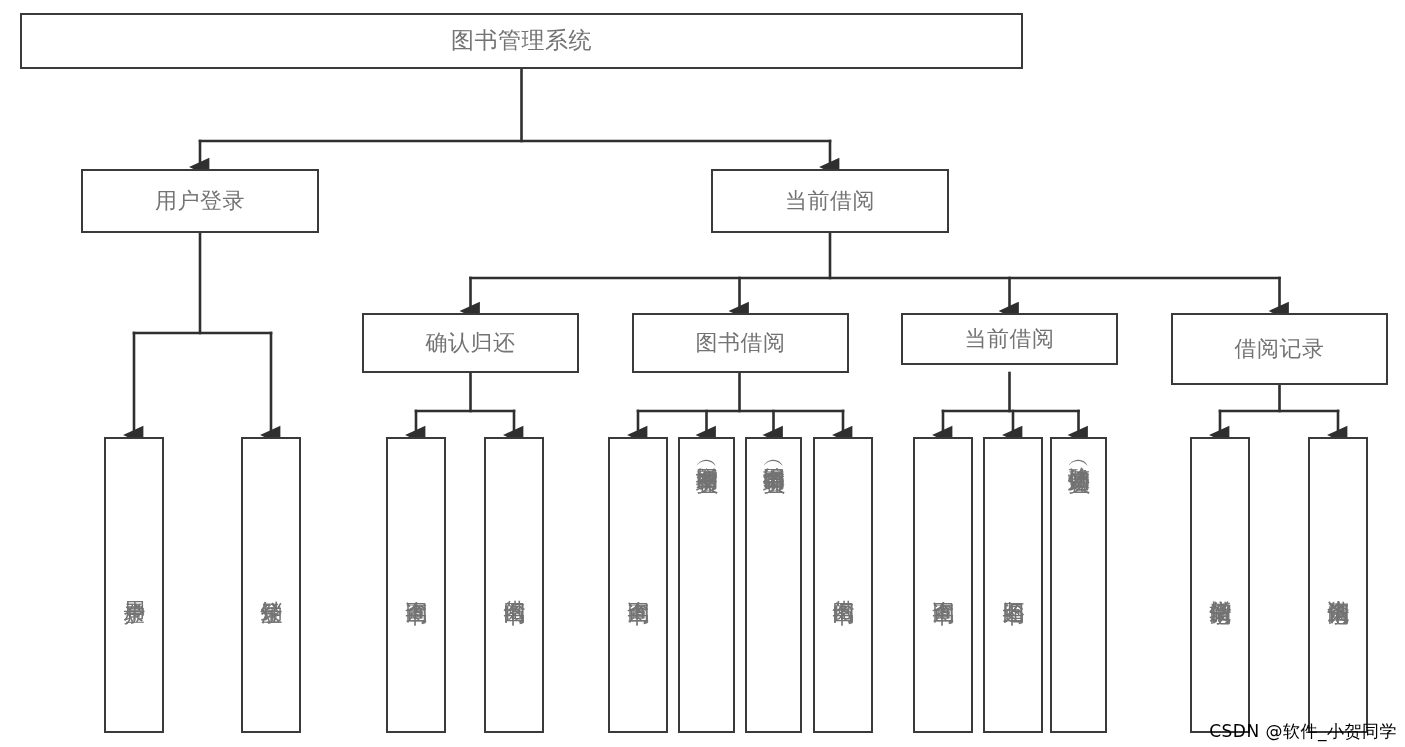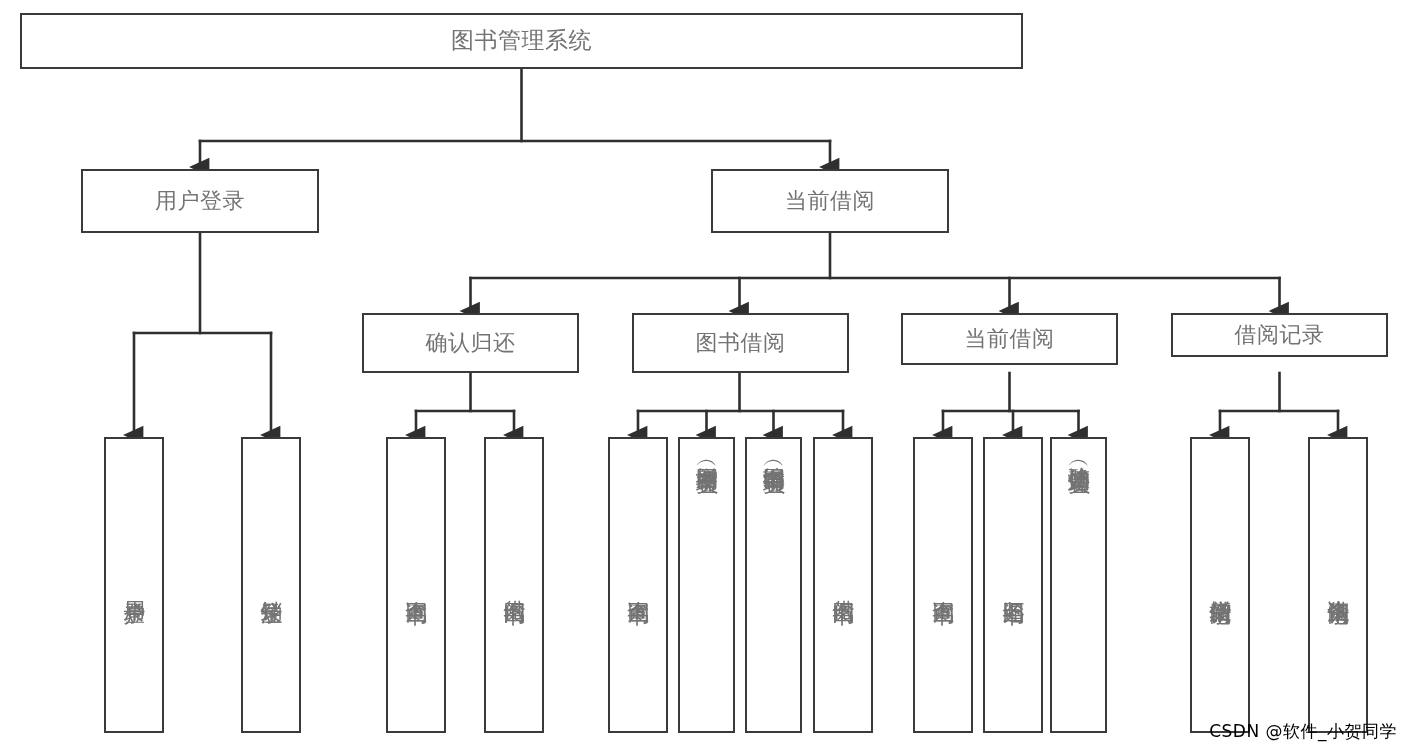--- a/index.html
+++ b/index.html
@@ -129,21 +129,21 @@
       </div>
       <div class="node h" style="left: 362px; top: 313px; width: 217px; height: 60px;">
         <span class="label">确认归还</span>
       </div>
       <div class="node h" style="left: 632px; top: 313px; width: 217px; height: 60px;">
         <span class="label">图书借阅</span>
       </div>
       <div class="node h" style="left: 901px; top: 313px; width: 217px; height: 52px;">
         <span class="label">当前借阅</span>
       </div>
-      <div class="node h" style="left: 1171px; top: 313px; width: 217px; height: 44px;">
+      <div class="node h" style="left: 1171px; top: 313px; width: 217px; height: 72px;">
         <span class="label">借阅记录</span>
       </div>
       <div class="node v center" style="left: 104px; top: 437px; width: 60px; height: 296px;">
         <span class="label">用户登录</span>
       </div>
       <div class="node v center" style="left: 241px; top: 437px; width: 60px; height: 296px;">
         <span class="label">注销登录</span>
       </div>
       <div class="node v center" style="left: 386px; top: 437px; width: 60px; height: 296px;">
         <span class="label">查询图书</span>

